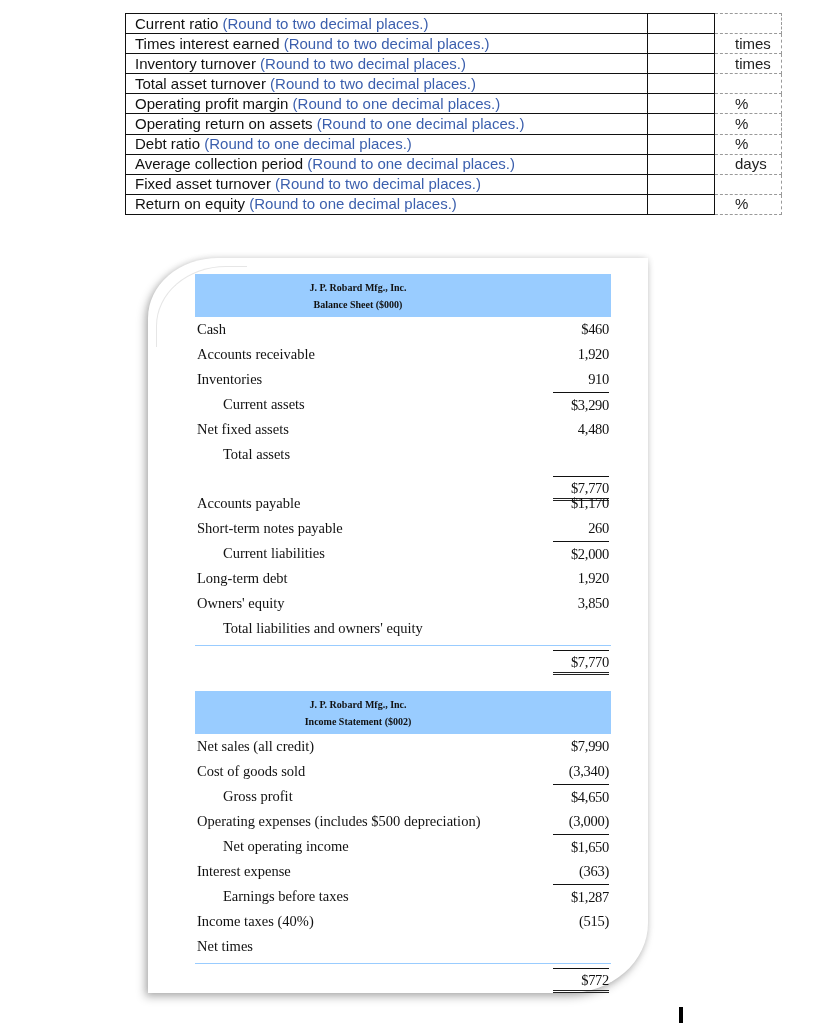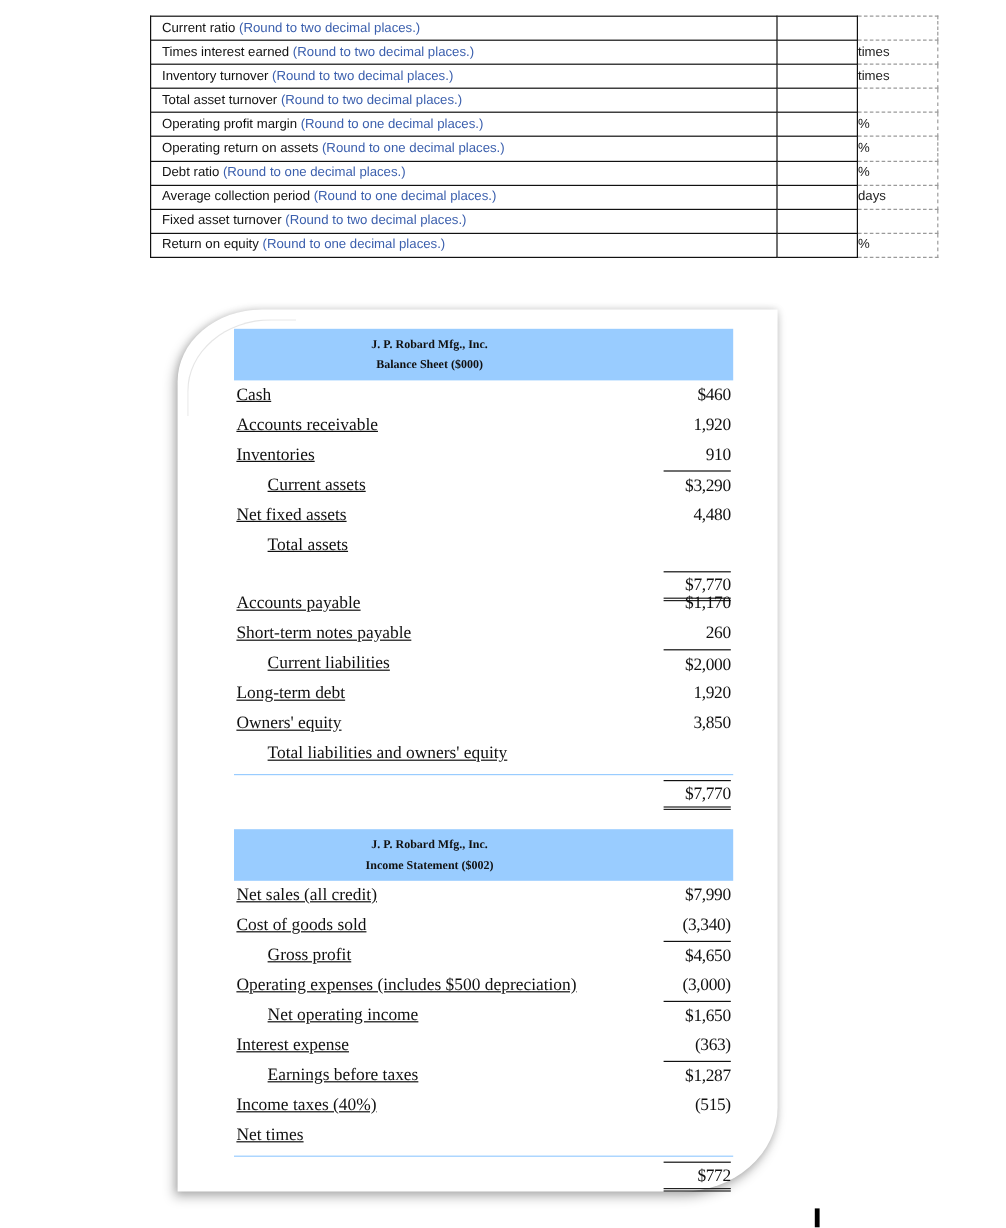--- a/index.html
+++ b/index.html
@@ -5,27 +5,27 @@
   * { box-sizing: border-box; margin: 0; padding: 0; }
   html, body { width: 838px; height: 1023px; background: #ffffff; overflow: hidden; }
   body { position: relative; font-family: "Liberation Sans", sans-serif; color: #111; }
 
   
   .ratio-table {
     position: absolute; left: 125px; top: 13px;
     border-collapse: collapse;
   }
   .ratio-table td {
-    height: 20.1px; font-size: 11px; line-height: 18px; padding: 0 0 0 9px;
+    height: 20.1px; font-size: 15px; line-height: 18px; padding: 0 0 0 9px;
     white-space: nowrap; vertical-align: middle;
   }
   .ratio-table td.lbl { width: 522px; border: 1px solid #111; }
   .ratio-table td.ans { width: 67px; border: 1px solid #111; padding: 0; }
   .ratio-table td.unit {
-    width: 67px; border: 1px dashed #9a9a9a; padding-left: 0; color: #222;
+    width: 67px; border: 1px dashed #9a9a9a; padding-left: 20px; color: #222;
   }
   .hint { color: #3b5fad; }
 
   
   .card {
     position: absolute; left: 148px; top: 258px; width: 500px; height: 735px;
     background: #fff;
     border-top-left-radius: 70px 60px;
     border-bottom-right-radius: 80px 70px;
     box-shadow: -3px 4px 10px rgba(0,0,0,0.28), 0 0 6px rgba(0,0,0,0.12);
@@ -41,21 +41,21 @@
     font-family: "Liberation Serif", serif; font-size: 14.5px; color: #111;
   }
   .stmt-header {
     background: #99ccff; height: 43px; text-align: center;
     font-weight: bold; font-size: 10px; line-height: 17px; padding-top: 5px;
     padding-right: 90px;
   }
   .row {
     position: relative; height: 25px; line-height: 25px;
   }
-  .row .name { position: absolute; left: 2px; white-space: nowrap; text-decoration: underline; }
+  .row .name { position: absolute; left: 2px; white-space: nowrap; }
   .row.indent .name { left: 28px; }
   .row .amt {
     position: absolute; right: 2px; width: 56px; text-align: right; white-space: nowrap;
     letter-spacing: -0.3px;
   }
   .row.rule-top .amt { border-top: 1px solid #111; }
   .row.dbl .amt { border-bottom: 3px double #222; line-height: 22px; height: 25px; margin-top: 34px; }
   .stmt-footer-line { height: 0; border-top: 1px solid #99ccff; margin-top: 4px; }
 
   .bs { top: 16px; }

